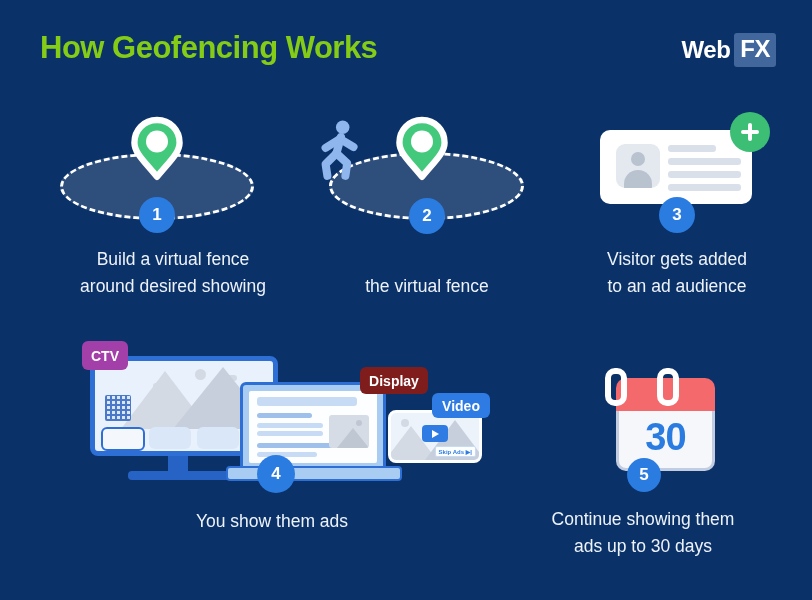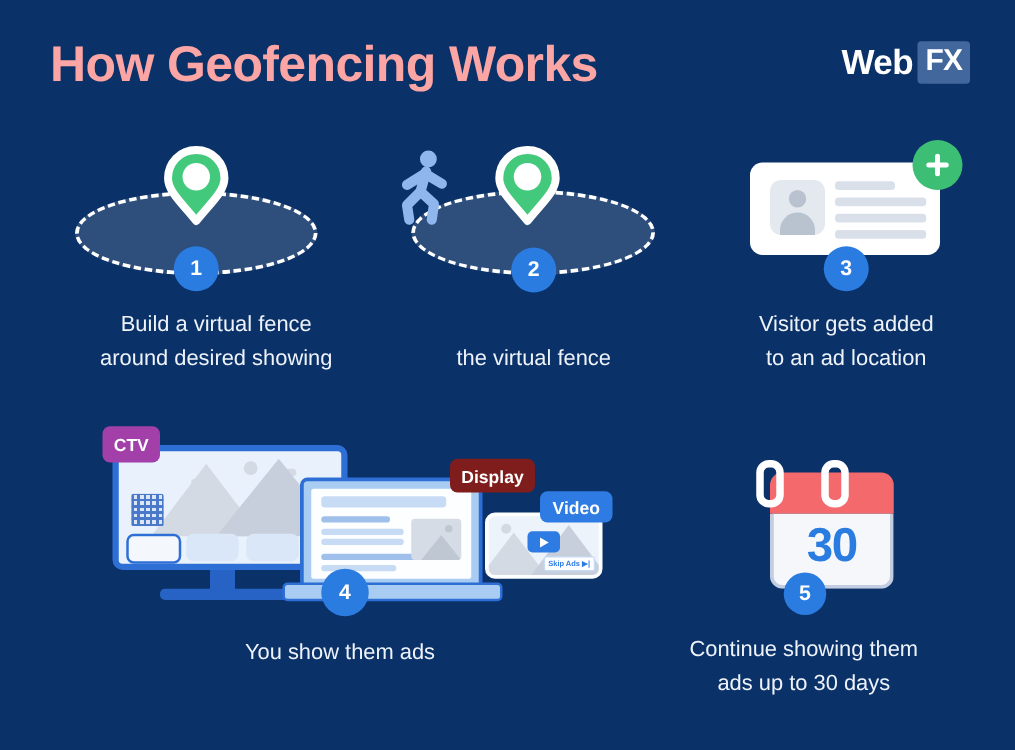--- a/index.html
+++ b/index.html
@@ -1,22 +1,22 @@
 <!DOCTYPE html>
 <html><head>
 <meta charset="utf-8">
 <style>
   html,body{margin:0;padding:0;}
   body{font-family:"Liberation Sans",sans-serif;}
   .canvas{position:relative;width:812px;height:600px;background:#0A3168;overflow:hidden;}
 
   
-  .title{position:absolute;left:40px;top:30px;font-size:40px;font-weight:bold;color:#fca5a5;letter-spacing:-0.5px;}
+  .title{position:absolute;left:40px;top:30px;font-size:31px;font-weight:bold;color:#84cc16;letter-spacing:-0.5px;}
   .logo{position:absolute;right:36px;top:33px;display:flex;align-items:center;}
-  .logo-web{color:#FFFFFF;font-size:28px;font-weight:bold;letter-spacing:-0.5px;}
+  .logo-web{color:#FFFFFF;font-size:24px;font-weight:bold;letter-spacing:-0.5px;}
   .logo-fx{margin-left:4px;background:#41679C;color:#FFFFFF;font-size:24px;font-weight:bold;padding:2px 6px 4px;border-radius:3px;letter-spacing:-0.5px;}
 
   
   .fence{position:absolute;background:#2E4E7C;border:3px dashed #FFFFFF;border-radius:50%;}
   .numbadge{position:absolute;width:36px;height:36px;border-radius:50%;background:#2B7CE0;color:#fff;
     display:flex;align-items:center;justify-content:center;font-size:17px;font-weight:bold;z-index:9;}
   .caption{position:absolute;width:290px;text-align:center;color:#EEF3FA;font-size:17.5px;line-height:27px;}
 
   .pin{position:absolute;z-index:6;}
 
@@ -124,21 +124,21 @@
     <div class="avatar"></div>
     <div class="card-line" style="top:15px;width:48px;"></div>
     <div class="card-line" style="top:28px;width:73px;"></div>
     <div class="card-line" style="top:41px;width:73px;"></div>
     <div class="card-line" style="top:54px;width:73px;"></div>
   </div>
   <div class="plus-circle"></div>
   <div class="numbadge" style="left:659px;top:197px;">3</div>
   <div class="caption" style="left:532px;top:246px;">
     <span>Visitor gets added</span><br>
-    <span>to an ad location</span>
+    <span>to an ad audience</span>
   </div>
 
   <div class="tv-neck"></div>
   <div class="tv-base"></div>
   <div class="tv">
     <div class="tv-sun"></div>
     <div class="tv-cloud" style="left:58px;top:22px;width:16px;"></div>
     <div class="tv-cloud" style="left:128px;top:14px;width:14px;"></div>
     <div class="mtn tv-m1"></div>
     <div class="mtn tv-m2"></div>

